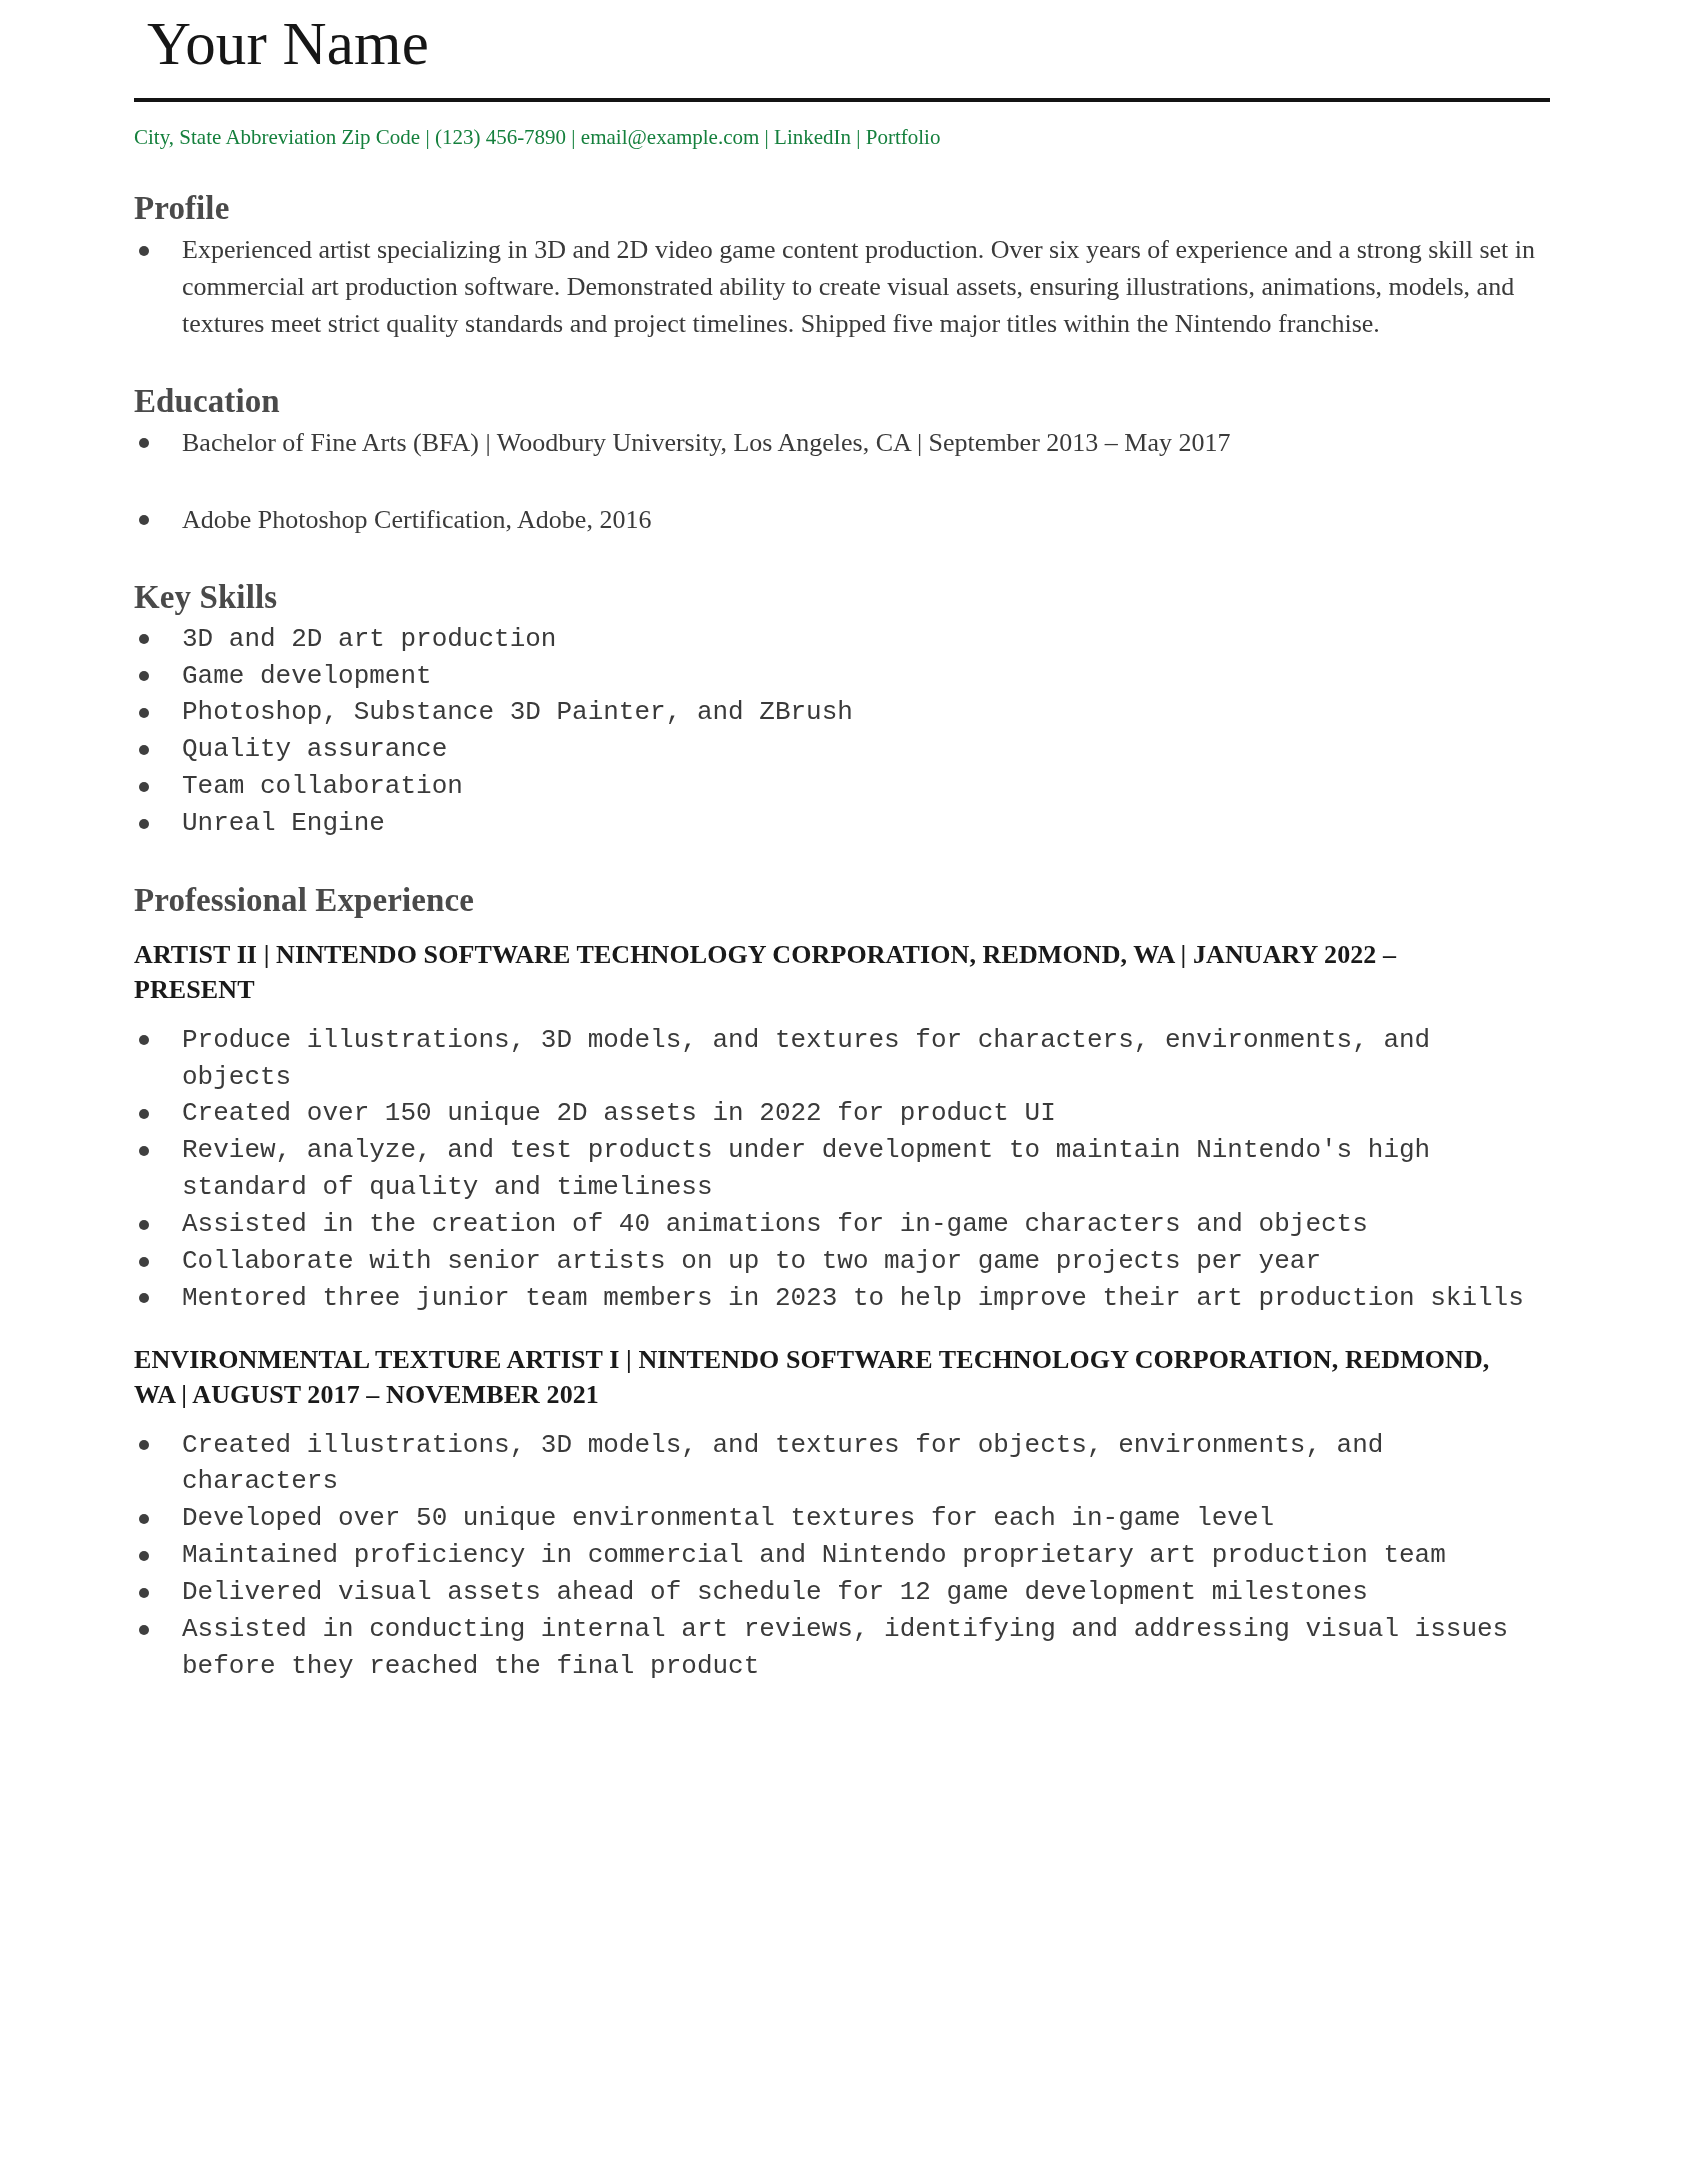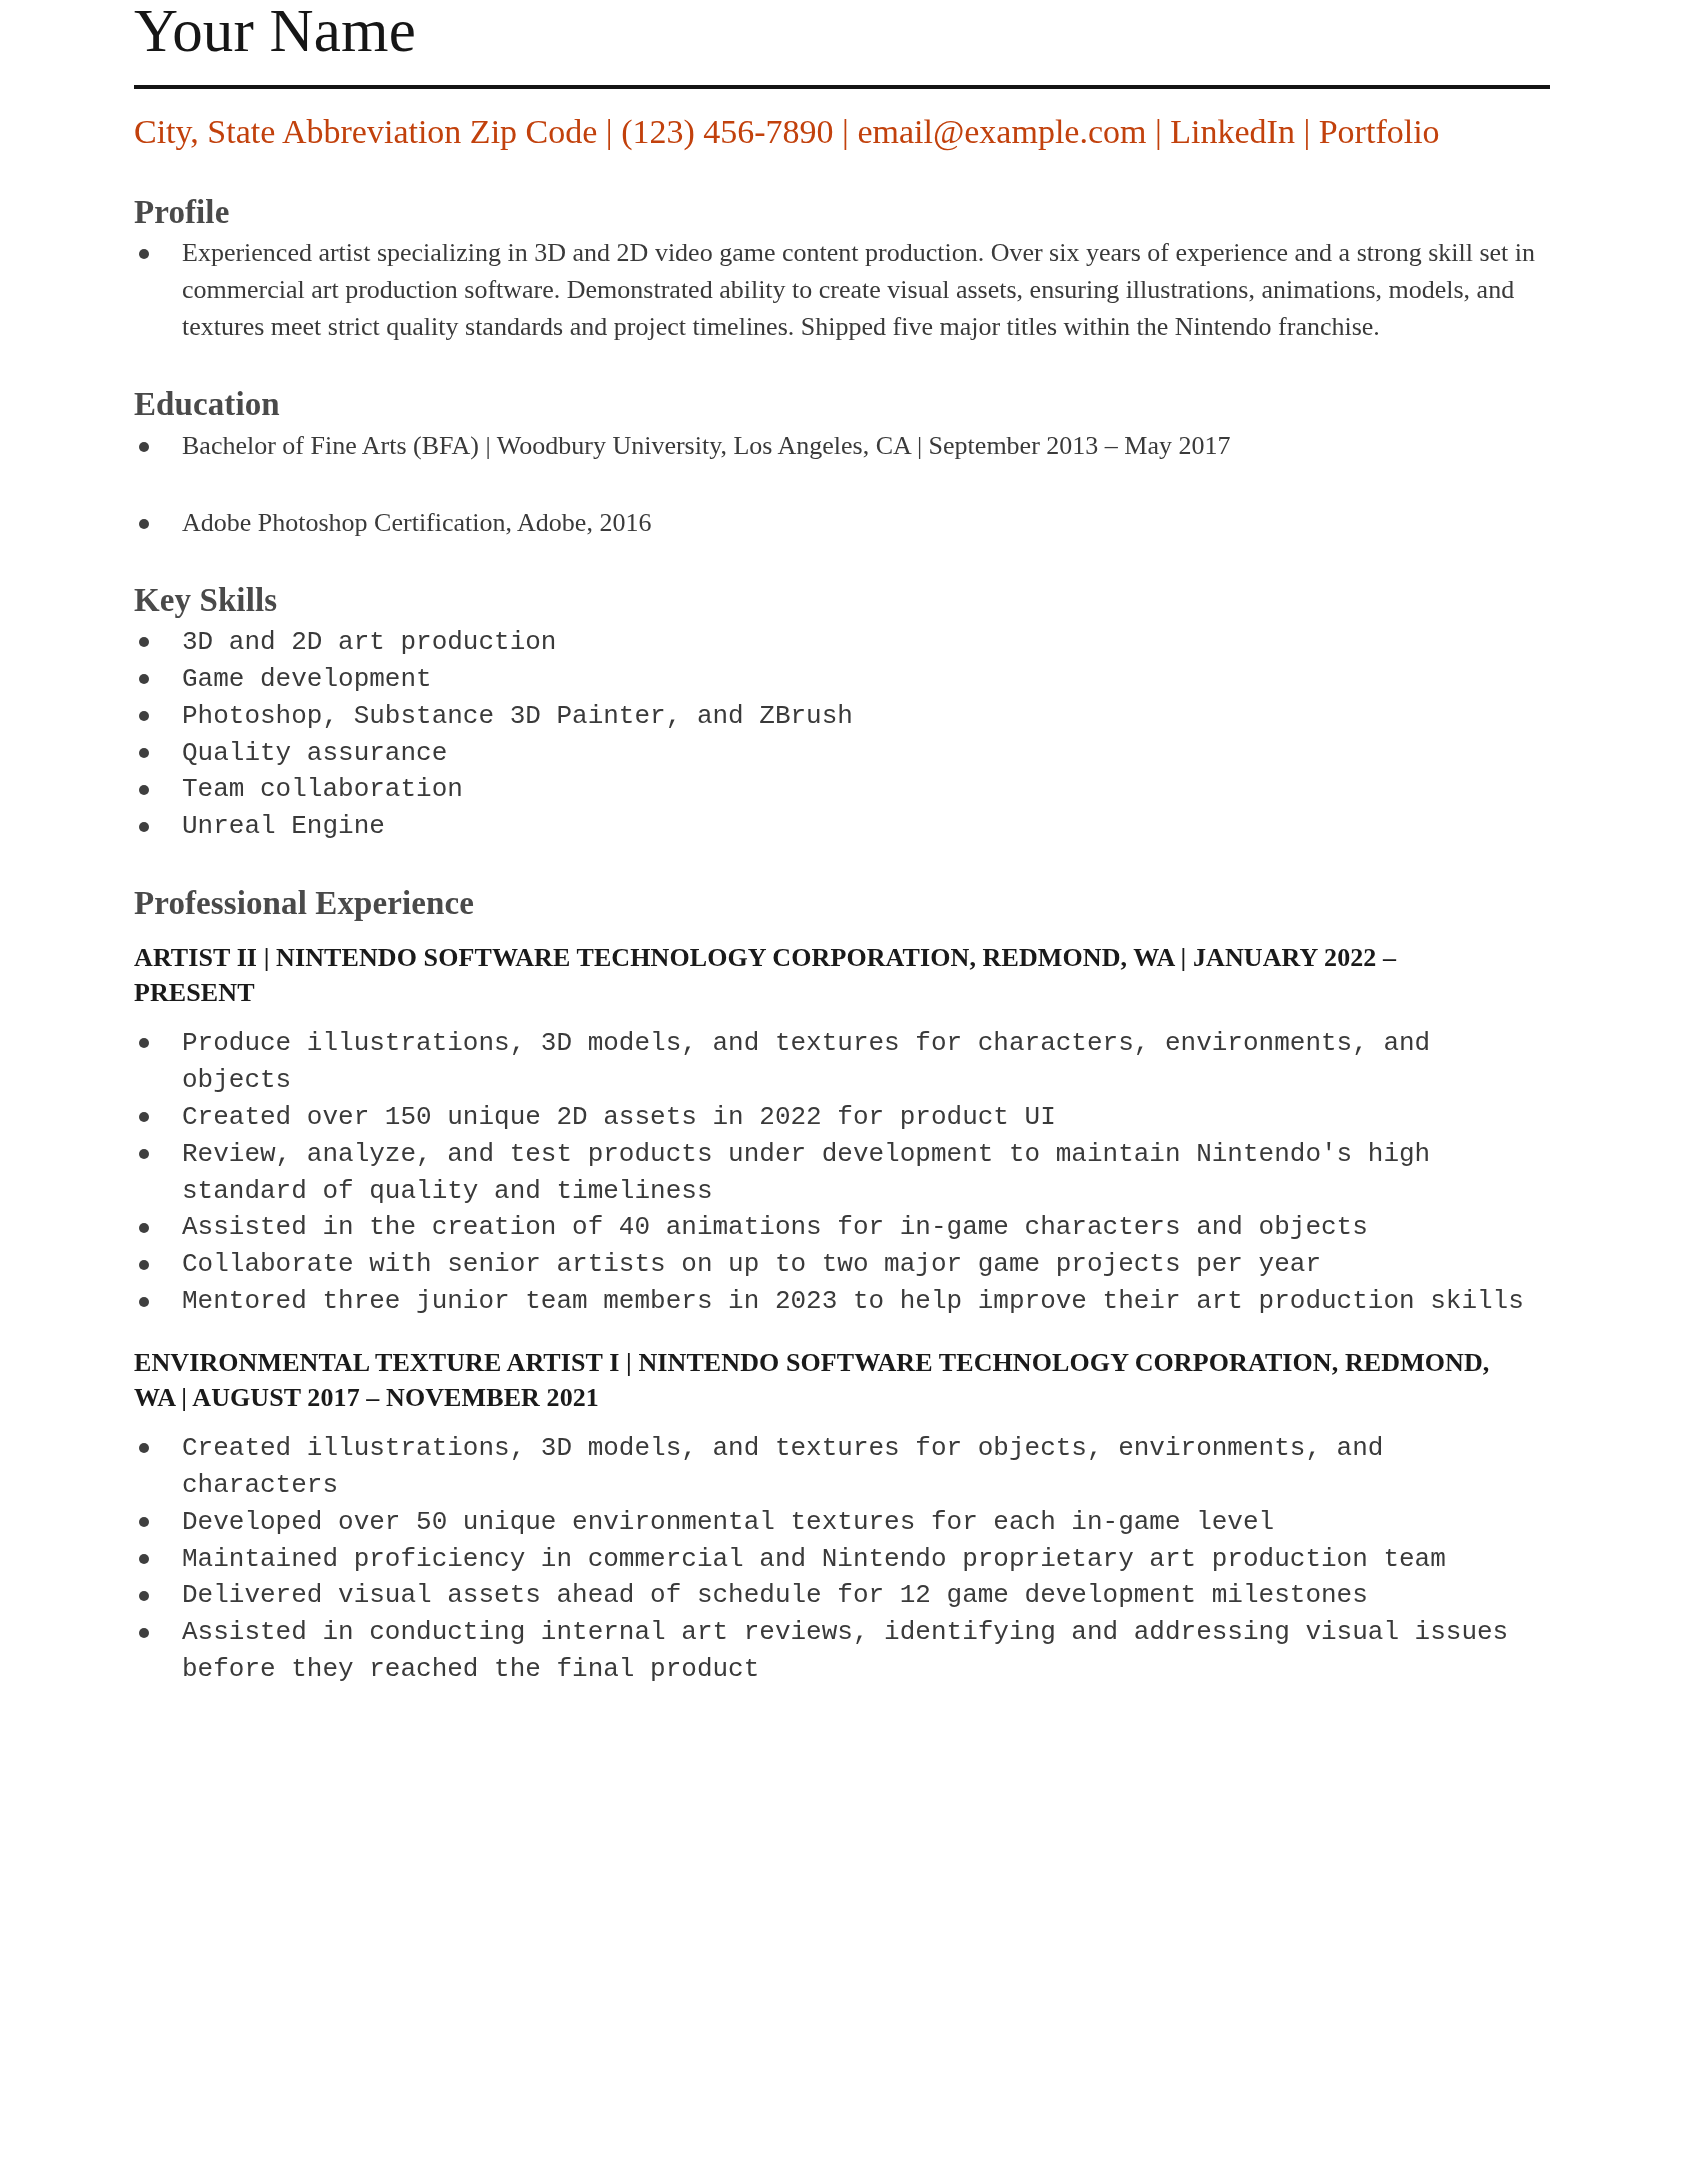--- a/index.html
+++ b/index.html
@@ -23,33 +23,33 @@
     overflow: hidden;
   }
 
   
   .name {
     font-size: 61px;
     line-height: 1.0;
     font-weight: 400;
     color: #161616;
     letter-spacing: 0.2px;
-    margin: 0;
+    margin: 13px;
   }
   .name-rule {
     margin-top: 24px;
     height: 4px;
     background: #141414;
     width: 1416px;
   }
   .contact {
     margin-top: 22px;
-    font-size: 34px;
+    font-size: 21px;
     line-height: 1.25;
-    color: #c2410c;
+    color: #15803d;
     font-weight: 400;
   }
 
   
   .section {
     margin-top: 40px;
   }
   .section-title {
     font-size: 33px;
     font-weight: 700;

